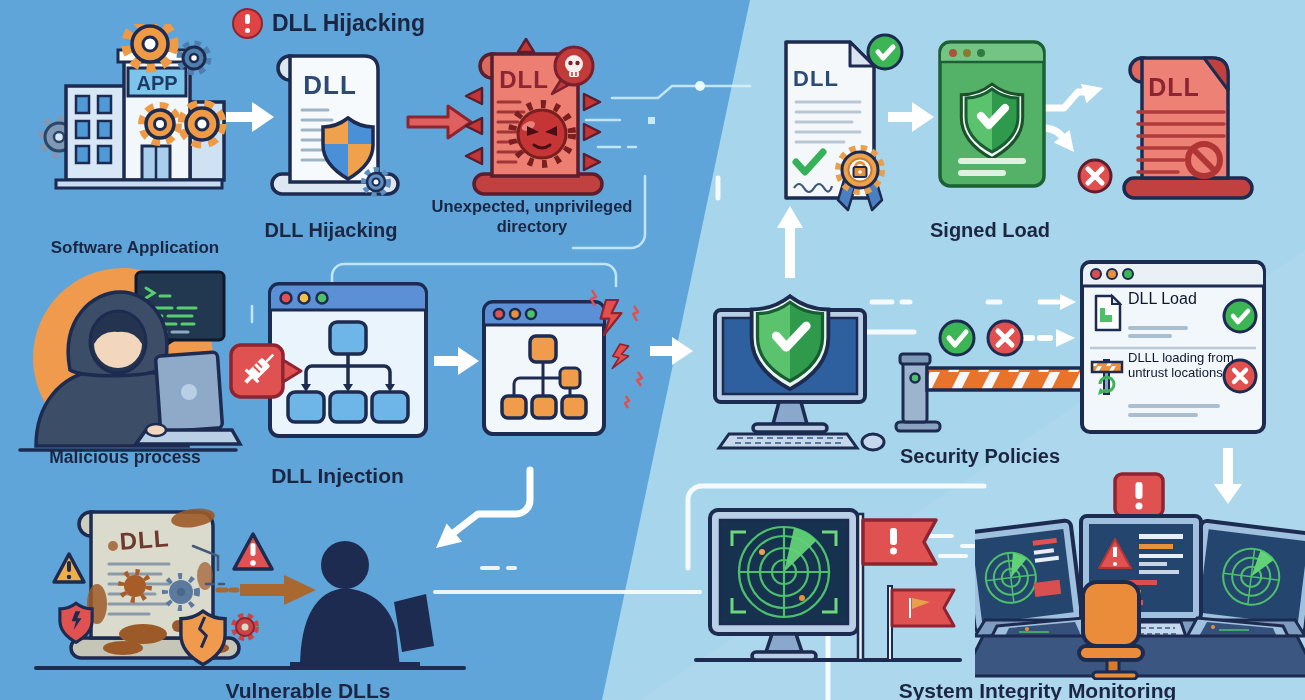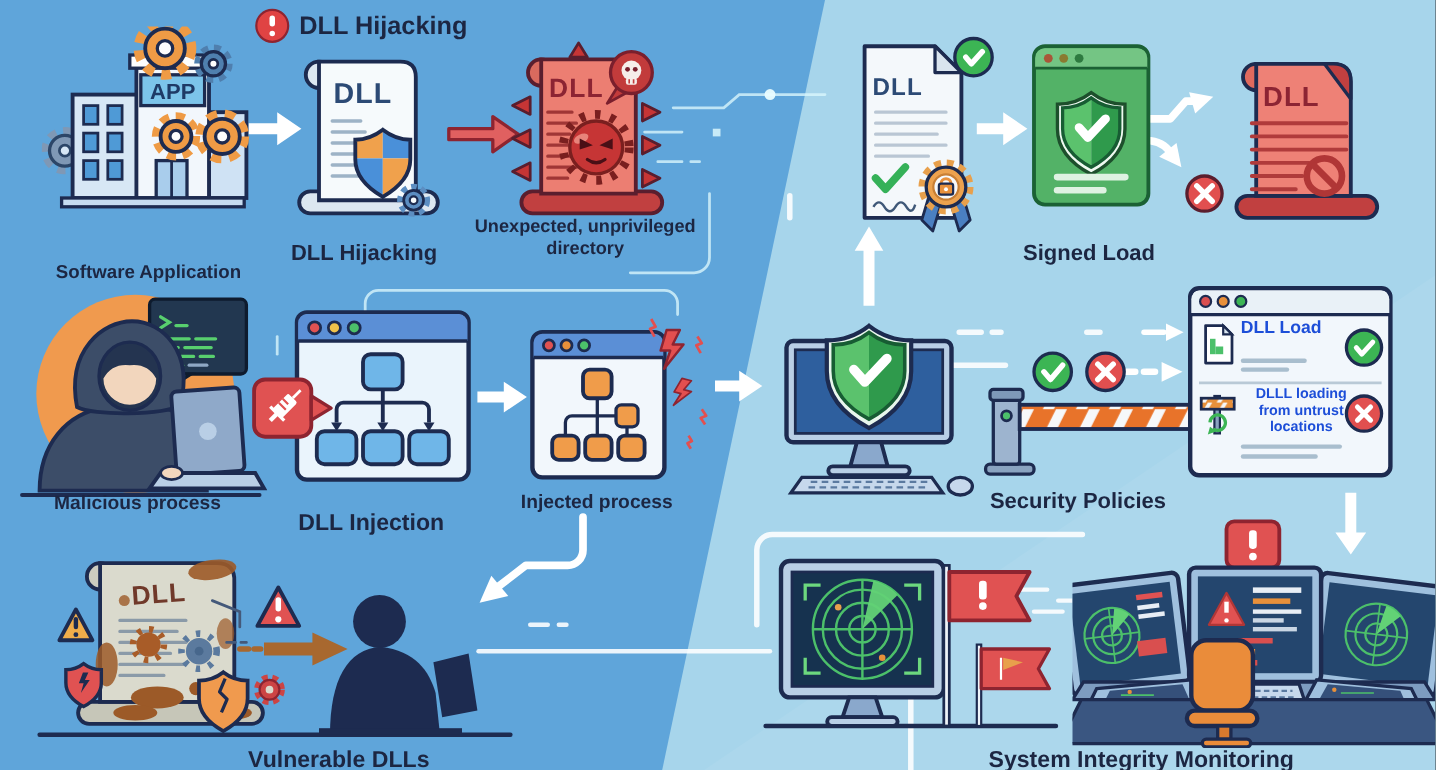--- a/index.html
+++ b/index.html
@@ -11,21 +11,21 @@
   .lbl-md{font-size:17px;font-weight:700;}
   .lbl-bold{font-size:20px;font-weight:800;}
   .title-row{position:absolute;left:232px;top:8px;display:flex;align-items:center;gap:9px;}
   .alert-badge{width:27px;height:27px;border-radius:50%;background:#e04343;
                border:2.5px solid #8e2430;position:relative;flex:0 0 auto;}
   .alert-badge .bar{position:absolute;left:50%;top:4px;width:5px;height:10px;margin-left:-2.5px;
                     background:#fff;border-radius:3px;}
   .alert-badge .dot{position:absolute;left:50%;bottom:4px;width:5px;height:5px;margin-left:-2.5px;
                     background:#fff;border-radius:50%;}
   .title-text{font-size:23px;font-weight:800;color:#1c2642;white-space:nowrap;}
-  .win-text{position:absolute;color:#1d4ed8;font-weight:700;text-align:center;}
+  .win-text{position:absolute;color:#0f172a;font-weight:400;text-align:left;}
   svg text{font-family:"Liberation Sans",sans-serif;font-weight:800;}
 </style>
 </head>
 <body>
 
 <div class="stage">
 
   <svg class="abs" style="left:0;top:0" width="1305" height="700">
     <rect width="1305" height="700" fill="#a7d5eb"></rect>
     <polygon points="0,0 750,0 602,700 0,700" fill="#5fa5da"></polygon>
@@ -695,18 +695,17 @@
       </span>
     <span class="title-text">DLL Hijacking</span>
   </div>
 
   <div class="lbl lbl-md" style="left:20px;top:210px;width:230px;margin-top:28px;">Software Application</div>
   <div class="lbl lbl-bold" style="left:246px;top:218px;width:170px;">DLL Hijacking</div>
   <div class="lbl lbl-md" style="left:418px;top:196px;width:228px;font-size:16.5px;text-align:center;">Unexpected, unprivileged directory</div>
   <div class="lbl lbl-bold" style="left:905px;top:218px;width:170px;">Signed Load</div>
   <div class="lbl lbl-bold" style="left:250px;top:463px;width:175px;font-size:21px;">DLL Injection</div>
   <div class="lbl lbl-md" style="left:25px;top:447px;width:200px;font-size:17.5px;">Malicious process</div>
-  <div class="lbl lbl-md" style="left:455px;top:446px;width:175px;font-size:17.5px;">Injected process</div>
   <div class="lbl lbl-bold" style="left:880px;top:444px;width:200px;text-align:center;">Security Policies</div>
   <div class="lbl lbl-bold" style="left:198px;top:678px;width:220px;font-size:21px;">Vulnerable DLLs</div>
   <div class="lbl lbl-bold" style="left:855px;top:678px;width:365px;font-size:21px;">System Integrity Monitoring</div>
 
 </div>
 
 </body></html>

